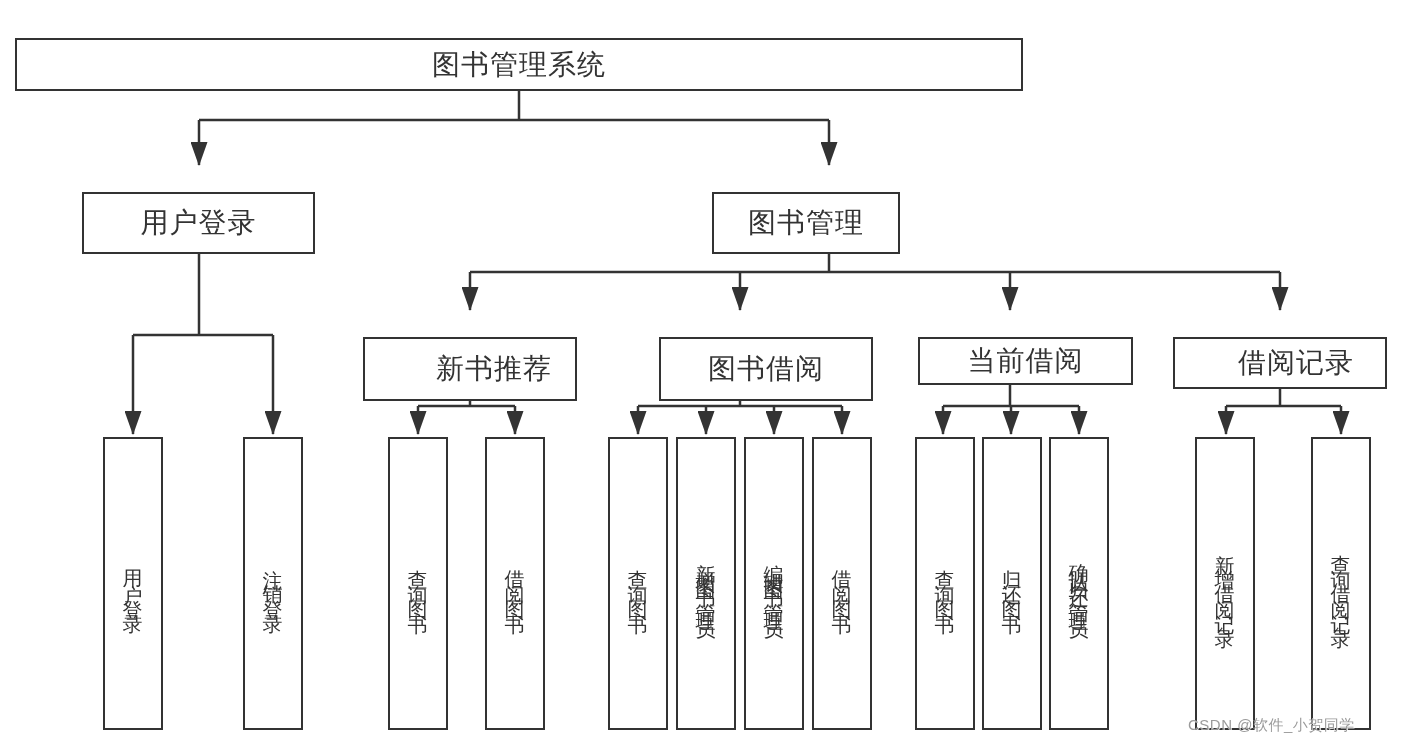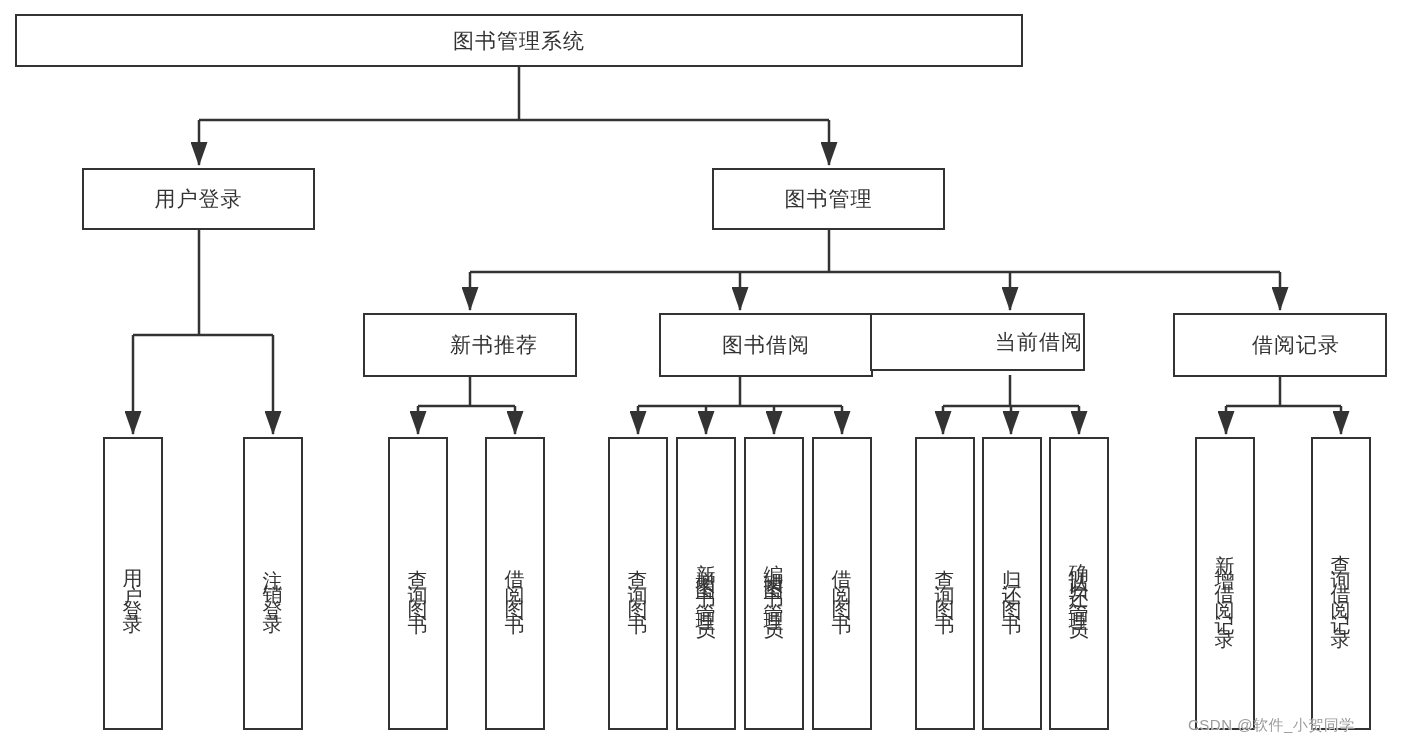--- a/index.html
+++ b/index.html
@@ -21,21 +21,21 @@
     position:absolute;left:0;top:0;width:1405px;height:747px;
   }
   #connector-layer path{stroke:var(--line);fill:none;stroke-width:2.5;}
   #connector-layer .arrowhead{fill:var(--line);stroke:none;}
   .box{
     position:absolute;box-sizing:border-box;
     border:2.5px solid var(--line);background:#fff;
     display:flex;align-items:center;justify-content:center;
     color:var(--text);
   }
-  .node{font-size:21px;letter-spacing:1px;}
+  .node{font-size:28px;letter-spacing:1px;margin-top:24px;}
   .leaf{font-size:20px;}
   .leaf .vtext{
     writing-mode:vertical-rl;
     text-orientation:mixed;
     line-height:1;
     letter-spacing:15px;
     white-space:nowrap;
   }
   .leaf .vtext.tight{letter-spacing:8px;}
   #watermark{
@@ -81,34 +81,34 @@
     <path d="M1341,406V434" marker-end="url(#arw)"></path>
   </svg>
 
   <div class="box node" style="left:15px;top:14px;width:1008px;height:53px;">
     <span>图书管理系统</span>
   </div>
 
   <div class="box node" style="left:82px;top:168px;width:233px;height:62px;">
     <span>用户登录</span>
   </div>
-  <div class="box node" style="left:712px;top:168px;width:233px;height:62px;">
+  <div class="box node" style="left:712px;top:168px;width:188px;height:62px;">
     <span>图书管理</span>
   </div>
 
   <div class="box node" style="left:363px;top:313px;width:214px;height:64px;padding-left:48px;">
     <span>新书推荐</span>
   </div>
   <div class="box node" style="left:659px;top:313px;width:214px;height:64px;">
     <span>图书借阅</span>
   </div>
-  <div class="box node" style="left:870px;top:313px;width:215px;height:58px;justify-content:flex-end;">
+  <div class="box node" style="left:918px;top:313px;width:215px;height:48px;">
     <span>当前借阅</span>
   </div>
-  <div class="box node" style="left:1173px;top:313px;width:214px;height:64px;padding-left:32px;">
+  <div class="box node" style="left:1173px;top:313px;width:214px;height:52px;padding-left:32px;">
     <span>借阅记录</span>
   </div>
 
   <div class="box leaf" style="left:103px;top:437px;width:60px;height:293px;">
     <span class="vtext">用户登录</span>
   </div>
   <div class="box leaf" style="left:243px;top:437px;width:60px;height:293px;">
     <span class="vtext">注销登录</span>
   </div>
 

